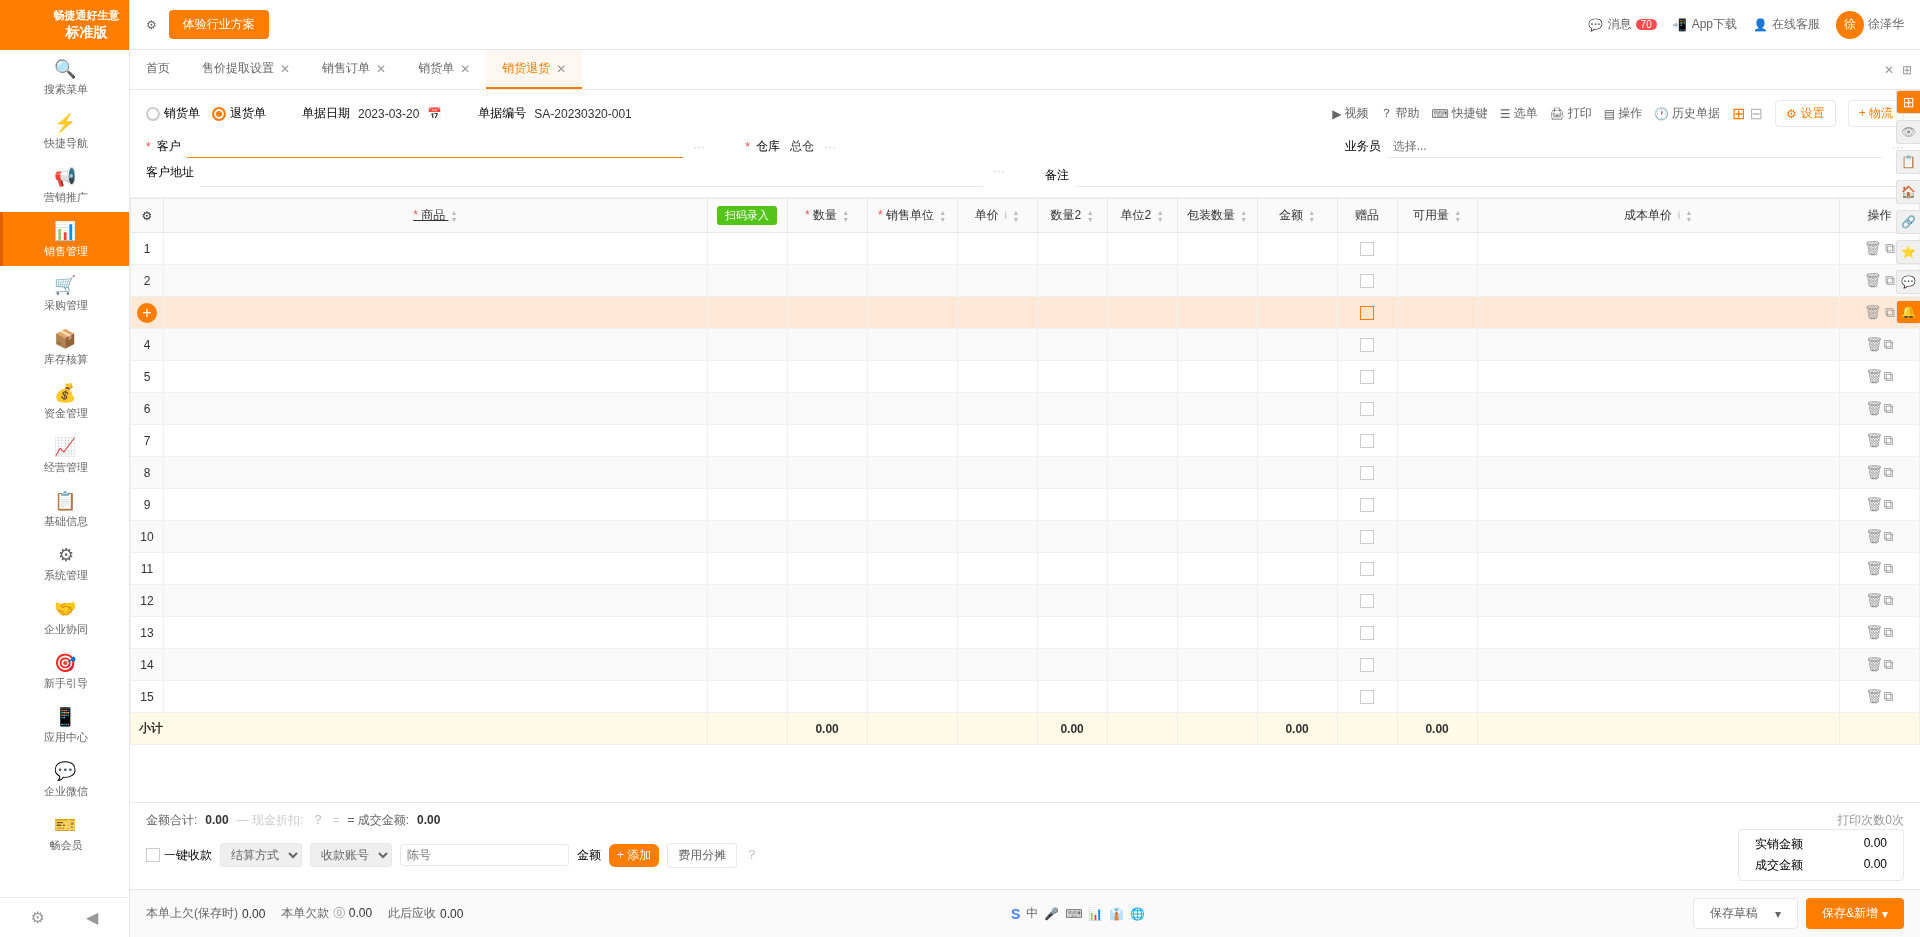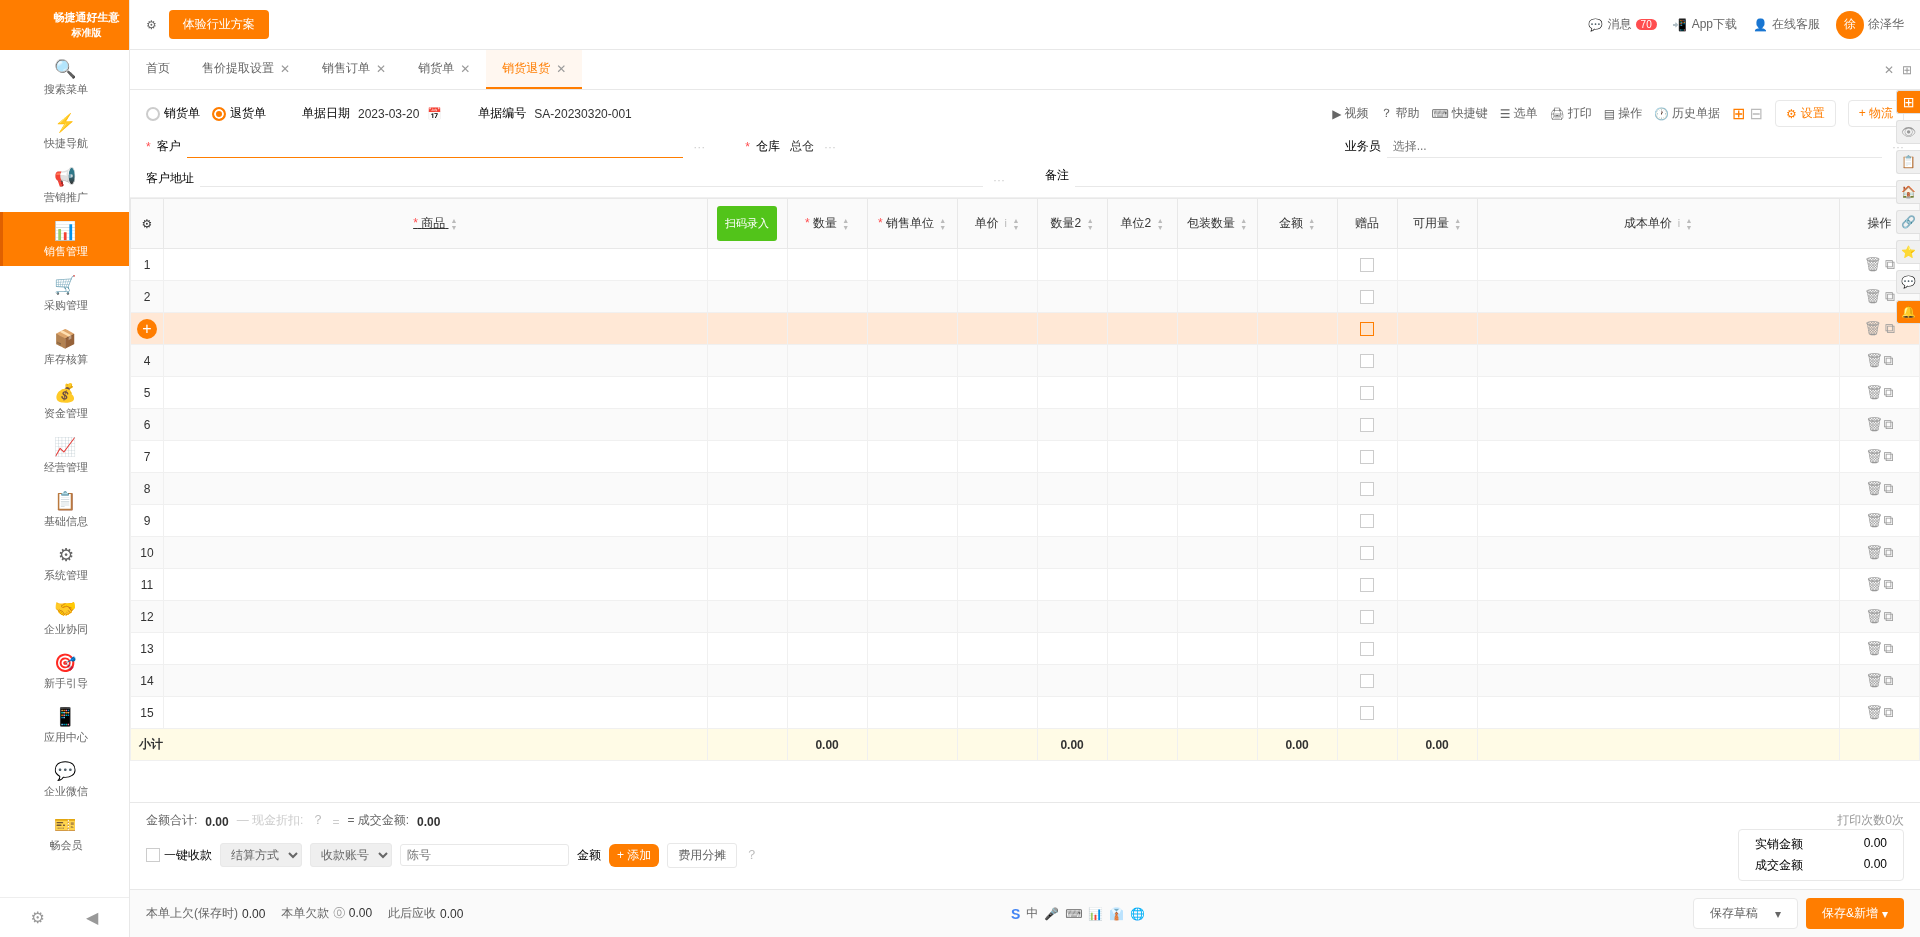--- a/index.html
+++ b/index.html
@@ -91,35 +91,35 @@
     }
     .data-table td {
       border: 1px solid #f0f0f0; padding: 4px 6px; text-align: center;
       height: 32px; color: #333; font-size: 12px;
     }
     .data-table tr:nth-child(even) td { background: #fafafa; }
     .data-table tr.highlight-row td { background: #ffe8d6; }
     .row-num { color: #999; text-align: center; }
     .scan-btn {
       background: #52c41a; color: #fff; border: none; border-radius: 3px;
-      padding: 10px 8px; cursor: pointer; font-size: 11px;
+      padding: 2px 8px; cursor: pointer; font-size: 11px;
     }
     .checkbox-cell { display: flex; align-items: center; justify-content: center; }
     .cb { width: 14px; height: 14px; border: 1px solid #ccc; background: #fff; }
     .action-btn { color: #999; font-size: 14px; cursor: pointer; background: none; border: none; }
     .info-icon { color: #bbb; font-size: 11px; margin-left: 2px; cursor: pointer; }
 
     
     .sum-row td { background: #fffbe6 !important; font-weight: bold; color: #333; }
 
     
     .bottom-bar {
       background: #fff; border-top: 1px solid #e8e8e8; padding: 8px 16px;
     }
-    .calc-row { display: flex; align-items: flex-end; gap: 8px; font-size: 12px; color: #666; }
+    .calc-row { display: flex; align-items: center; gap: 8px; font-size: 12px; color: #666; }
     .calc-value { color: #333; font-weight: bold; }
     .dash-sep { color: #ccc; }
     .eq-sign { color: #ccc; }
     .payment-row { display: flex; align-items: center; gap: 8px; margin-top: 0; }
     .checkbox-label { display: flex; align-items: center; gap: 4px; cursor: pointer; }
     .payment-select { border: 1px solid #e8e8e8; padding: 3px 6px; border-radius: 3px; color: #666; }
     .add-btn { background: #ff7d00; color: #fff; border: none; border-radius: 6px; padding: 3px 8px; cursor: pointer; }
     .fee-btn { background: #fff; border: 1px solid #e8e8e8; border-radius: 3px; padding: 3px 10px; cursor: pointer; color: #666; }
     .info-q { color: #bbb; cursor: pointer; font-size: 13px; }
 
@@ -165,21 +165,21 @@
     }
 
     .col-sort { display: inline-flex; flex-direction: column; margin-left: 2px; vertical-align: middle; }
     .col-sort span { font-size: 7px; color: #bbb; line-height: 1; }
   </style>
 </head>
 <body>
 
 <div class="sidebar">
   <div class="sidebar-logo">
-    <div class="logo-text">畅捷通好生意<br><span style="font-size:10px">标准版</span></div>
+    <div class="logo-text">畅捷通好生意<br><span style="font-size:14px">标准版</span></div>
   </div>
   <div class="sidebar-item">
     <span class="icon">🔍</span>
     <span class="label">搜索菜单</span>
   </div>
   <div class="sidebar-item">
     <span class="icon">⚡</span>
     <span class="label">快捷导航</span>
   </div>
   <div class="sidebar-item">
@@ -379,21 +379,21 @@
           <span class="field-dots">···</span>
         </div>
         <div class="form-field" style="flex:1; display:flex; align-items:center; gap:6px; margin-left:40px;">
           <span>业务员</span>
           <input class="field-input" type="text" style="flex: 1 1 0%;" placeholder="选择...">
           <span class="field-dots">···</span>
         </div>
       </div>
 
       <div style="display:flex; align-items:center; gap:0;">
-        <div class="form-field" style="flex:1; display:flex; align-items:flex-end; gap:6px;">
+        <div class="form-field" style="flex:1; display:flex; align-items:flex-start; gap:6px;">
           <span>客户地址</span>
           <input class="field-input" type="text" style="flex: 1 1 0%;">
           <span class="field-dots">···</span>
         </div>
         <div class="form-field" style="flex:1; display:flex; align-items:center; gap:6px; margin-left:40px;">
           <span>备注</span>
           <input class="field-input" type="text" style="flex: 1 1 0%;">
         </div>
       </div>
     </div>

